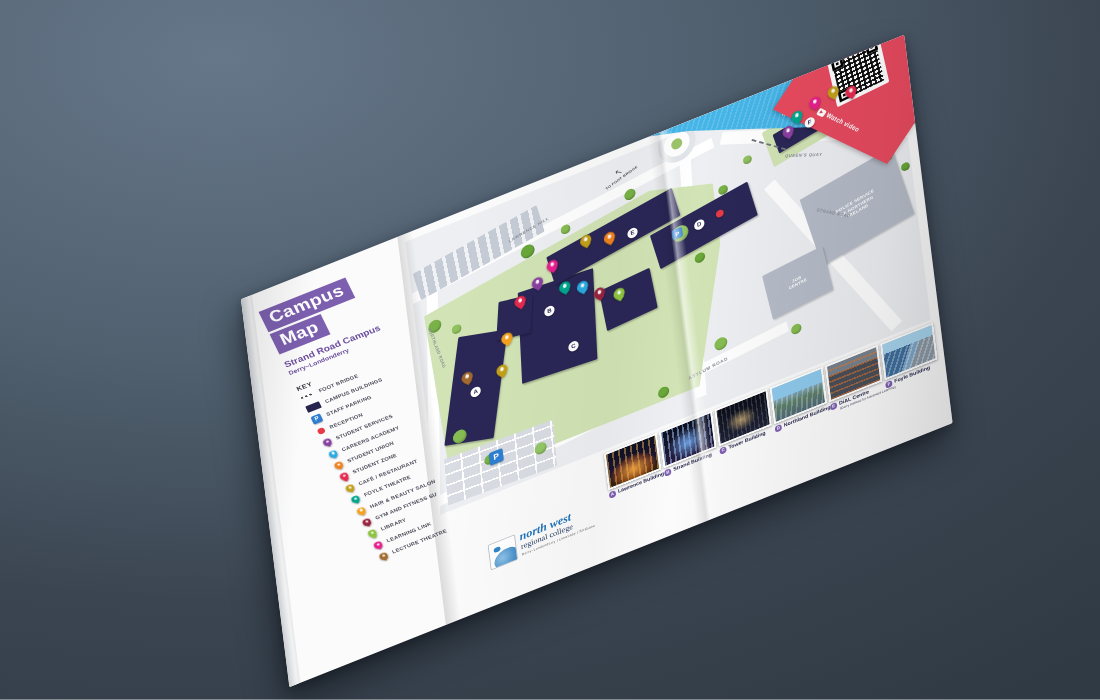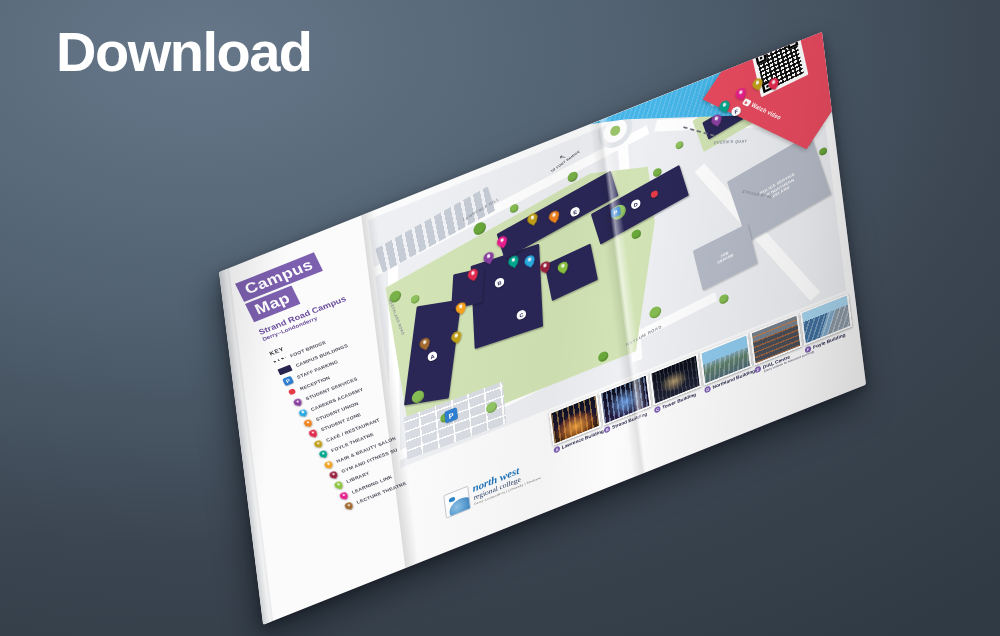--- a/index.html
+++ b/index.html
@@ -137,21 +137,20 @@
     background:#2f86c8;}
   .logo-text .l1{font-family:"Liberation Serif",serif;font-style:italic;font-weight:700;font-size:14px;
     color:#1e73b8;line-height:1;}
   .logo-text .l2{font-family:"Liberation Serif",serif;font-size:9.5px;color:#24395e;line-height:1.2;}
   .logo-text .l3{font-size:3.8px;color:#555;letter-spacing:.4px;margin-top:1px;}
 </style>
 </head>
 <body>
 
 <div class="headline">
-  <div class="h-big">Download</div>
 </div>
 
 <div class="sheet">
 
   <div class="cover">
     <div class="cv-title">
       <span>Campus</span>
       <span>Map</span>
     </div>
     <div class="cv-campus">Strand Road Campus</div>

